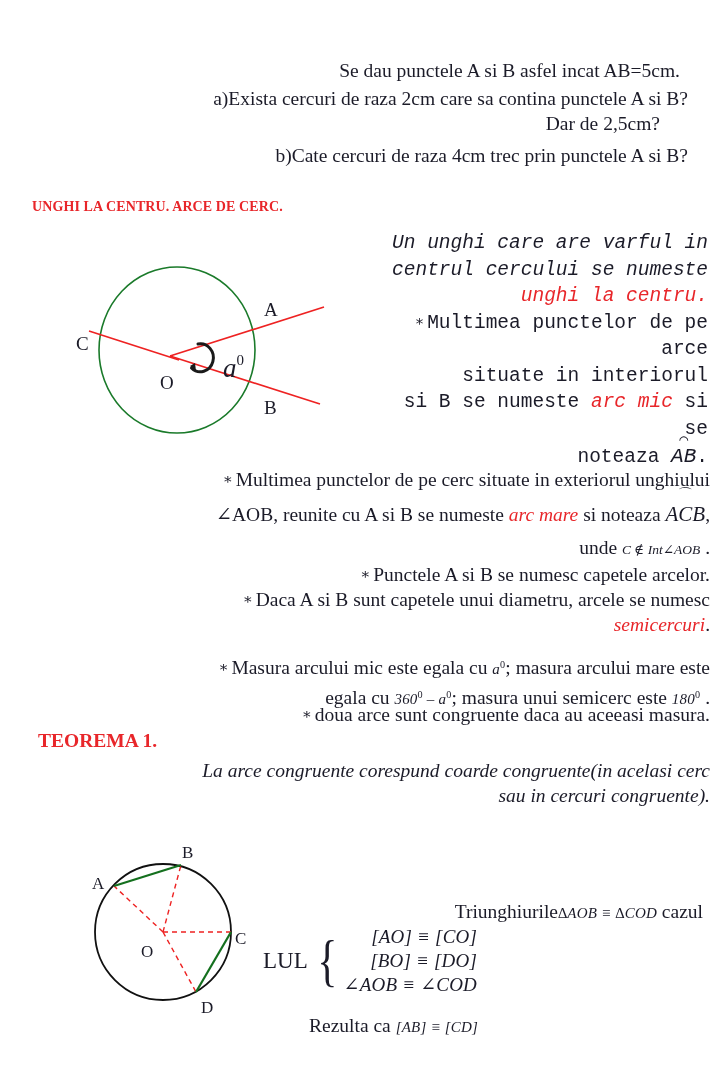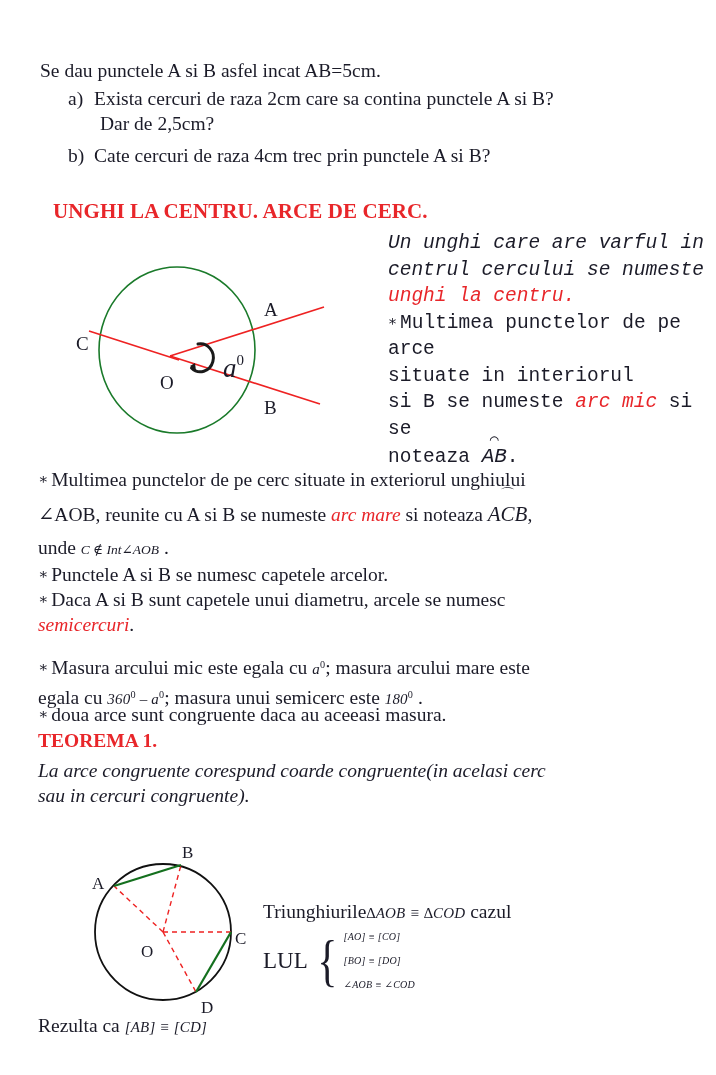--- a/index.html
+++ b/index.html
@@ -13,20 +13,21 @@
     position: relative;
     font-family: "Liberation Serif", "DejaVu Serif", serif;
     color: #1b1b28;
     overflow: hidden;
   }
   .page {
     position: absolute;
     left: 0; top: 0;
     width: 716px;
     height: 840px;
+    text-align: right;
   }
   .blk { position: absolute; }
 
   
   .t { font-size: 19.5px; line-height: 25px; color: #1b1b28; }
   .t-ital { font-style: italic; }
   .red { color: #e8262a; }
   .mathi {
     font-style: italic;
     font-size: 15px;
@@ -64,23 +65,23 @@
 
   
   #ex-line0 { left: 40px; top: 58px; width: 640px; }
   #ex-a { left: 68px; top: 86px; width: 620px; }
   #ex-a2 { left: 100px; top: 111px; width: 560px; }
   #ex-b { left: 68px; top: 143px; width: 620px; }
   .ol-marker { display: inline-block; width: 26px; }
 
   
   #heading {
-    left: 53px; top: 199px;
+    left: 32px; top: 199px;
     font-weight: bold;
-    font-size: 21px;
+    font-size: 14px;
     letter-spacing: .1px;
   }
 
   
   #fig1 { left: 62px; top: 238px; width: 320px; height: 225px; }
 
   
   #rcol { left: 388px; top: 230px; width: 320px; font-family: Liberation Mono, monospace; }
   #rcol .t { line-height: 26.5px; }
 
@@ -103,21 +104,21 @@
   .lul-row { display: flex; align-items: center; }
   .lul-label { font-size: 23px; padding-right: 2px; }
   .brace {
     font-size: 56px;
     line-height: 0;
     font-weight: 300;
     padding: 0 3px 0 4px;
     transform: scaleX(.75);
   }
   .lul-items { display: flex; flex-direction: column; }
-  .lul-items div { line-height: 24px; font-size: 10px; }
+  .lul-items div { line-height: 24px; font-size: 19px; }
   #rezulta { left: 38px; top: 1013px; width: 440px; }
 </style>
 </head>
 <body>
 
 <div class="page">
 
   <div class="blk t" id="ex-line0">Se dau punctele A si B asfel incat AB=5cm.</div>
 
   <div class="blk t" id="ex-a">

